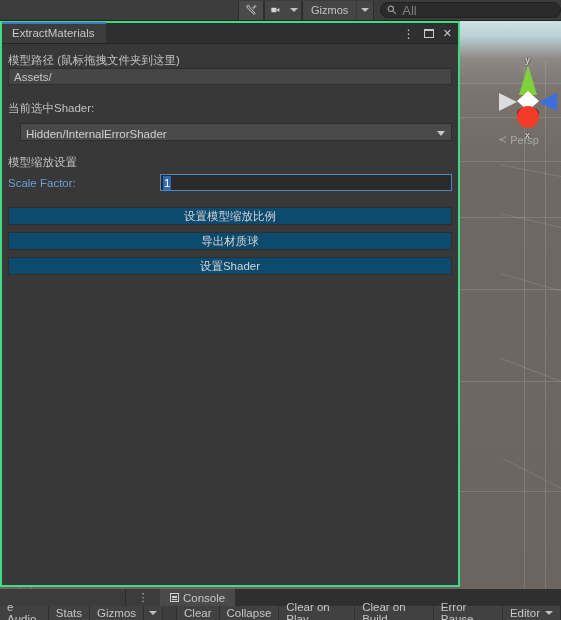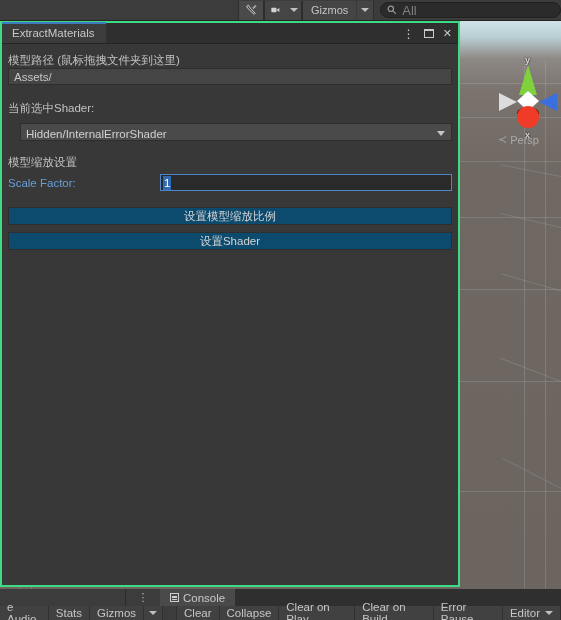--- a/index.html
+++ b/index.html
@@ -296,20 +296,23 @@
             <span class="sel">1</span>
           </div>
         </div>
 
         <div class="gap-b"></div>
 
         <div class="btn">
           <span>设置模型缩放比例</span>
         </div>
         <div class="btn">
+          <span>导出材质球</span>
+        </div>
+        <div class="btn">
           <span>设置Shader</span>
         </div>
 
       </div>
     </div>
   </div>
 
   <div class="bottom-tabbar">
     <div class="bt-left-pad"></div>
     <div class="bt-dots">⋮</div>

